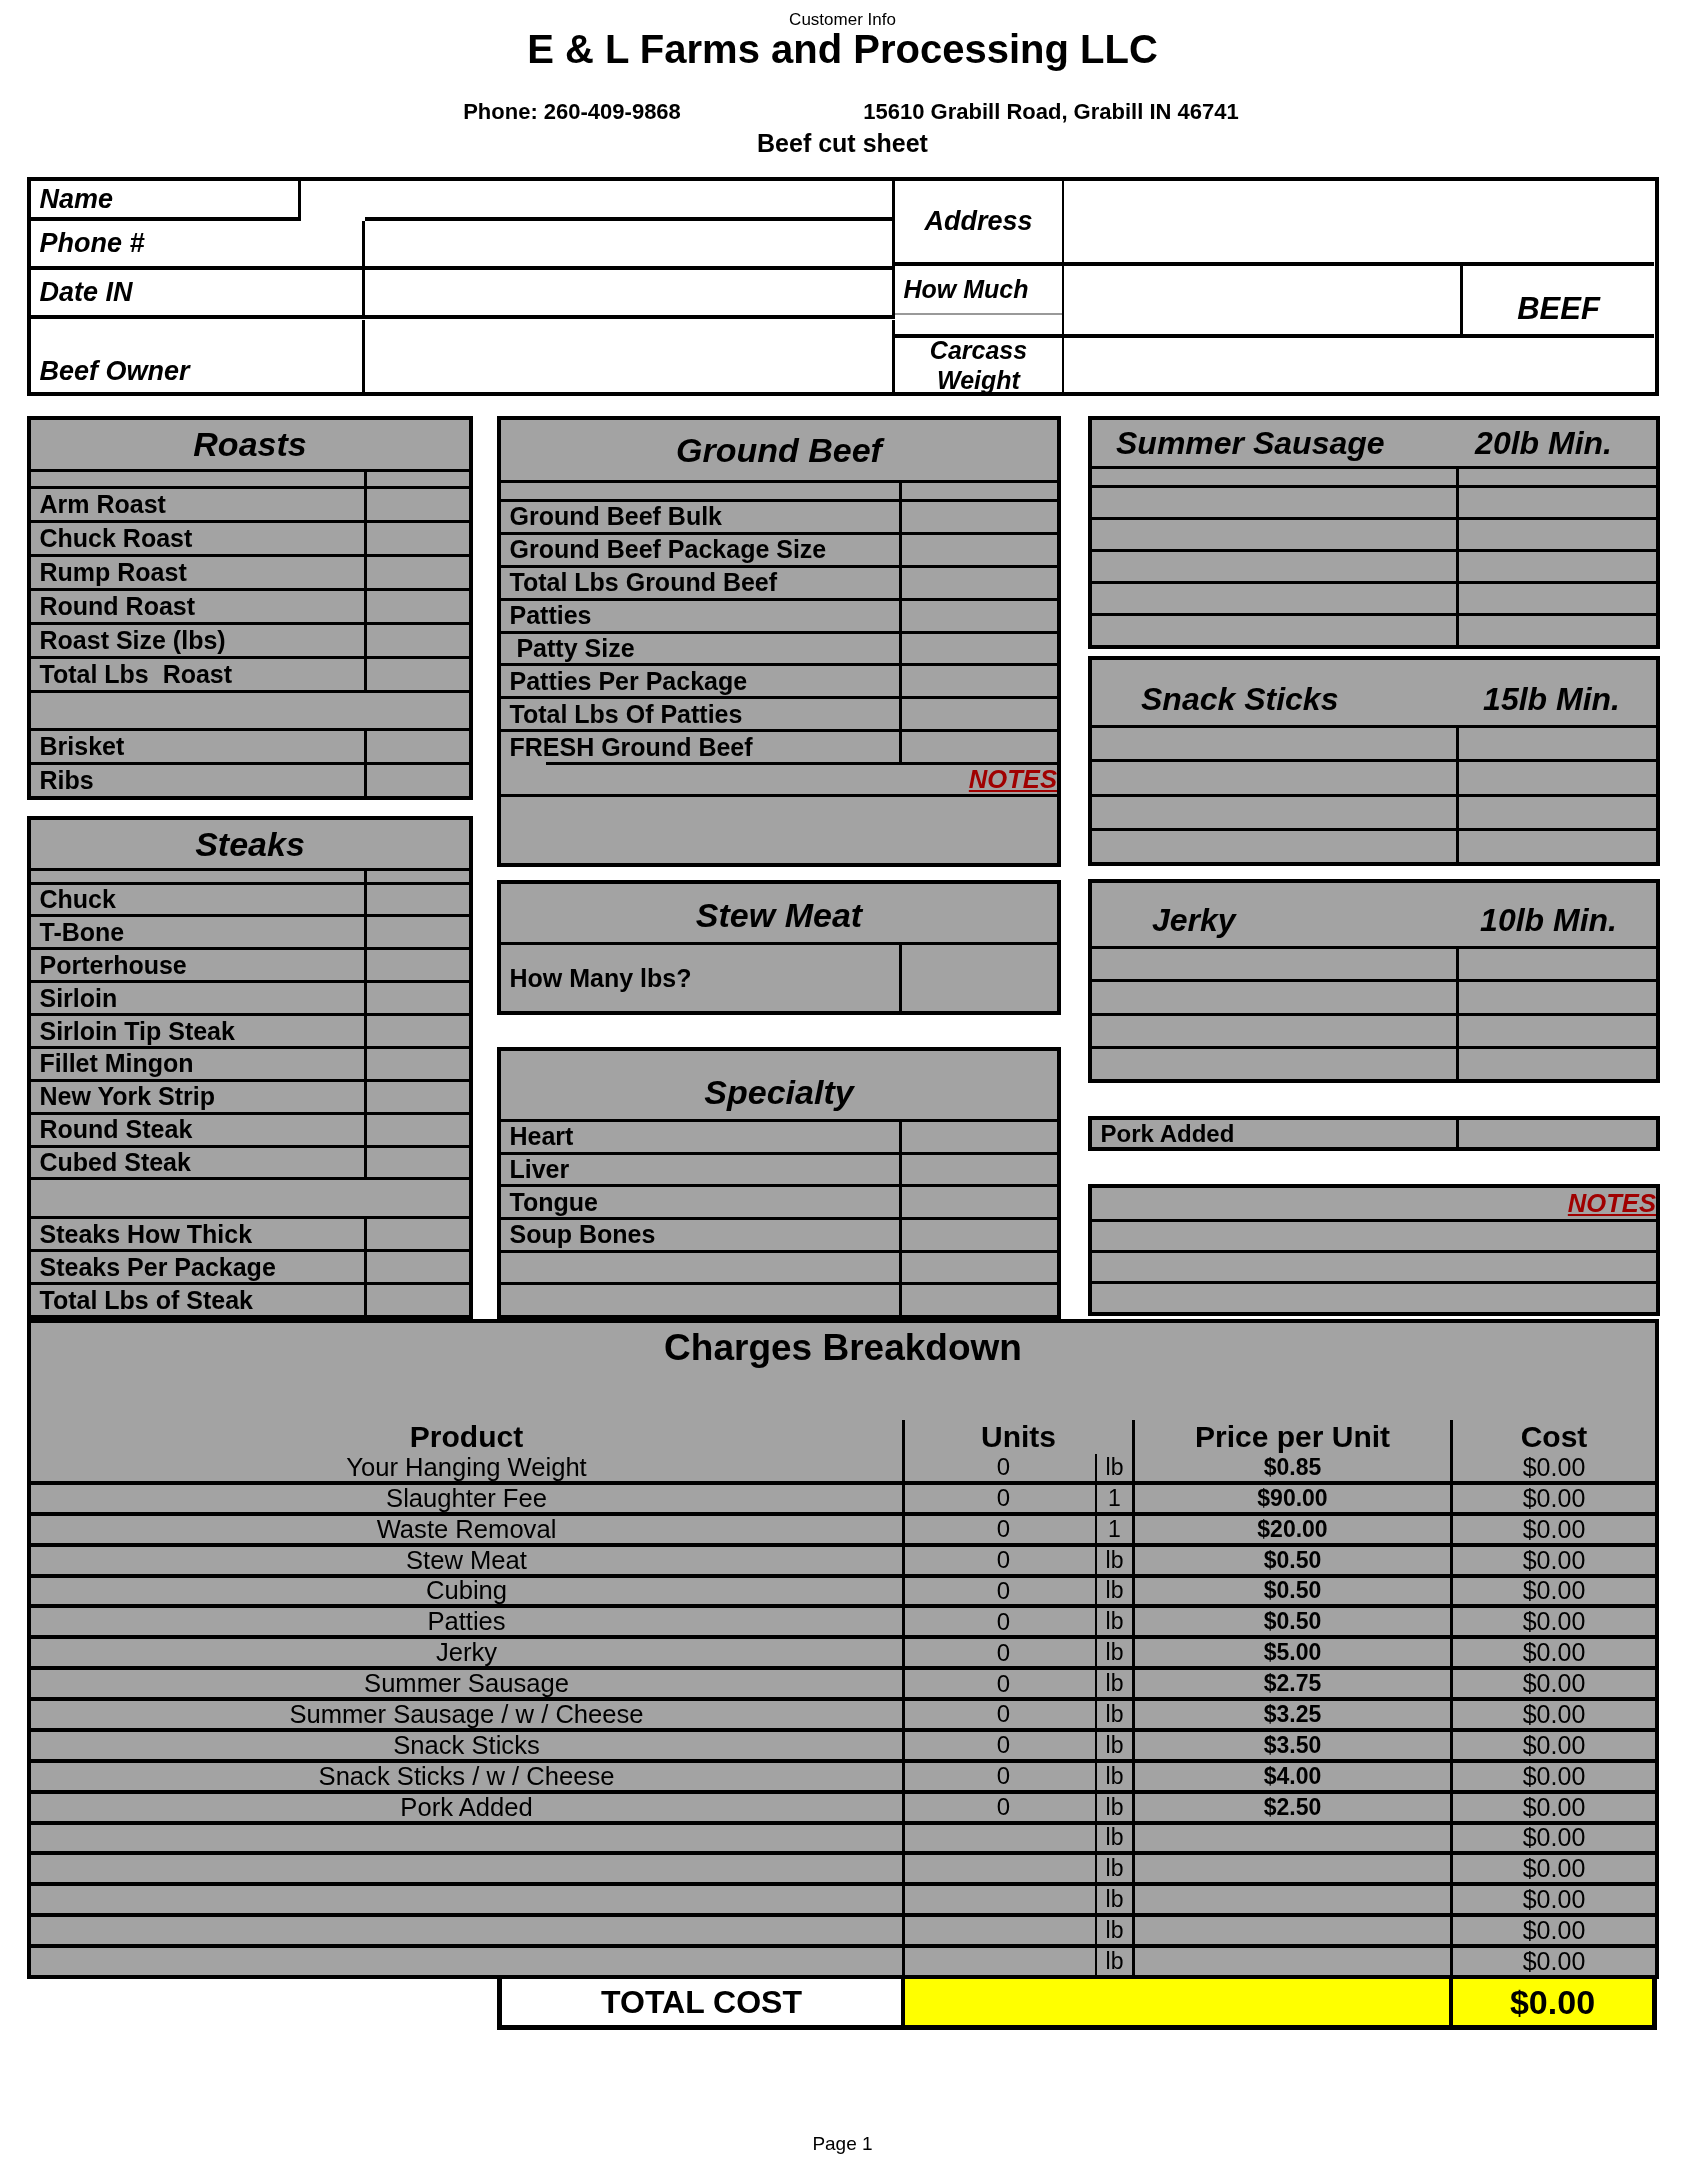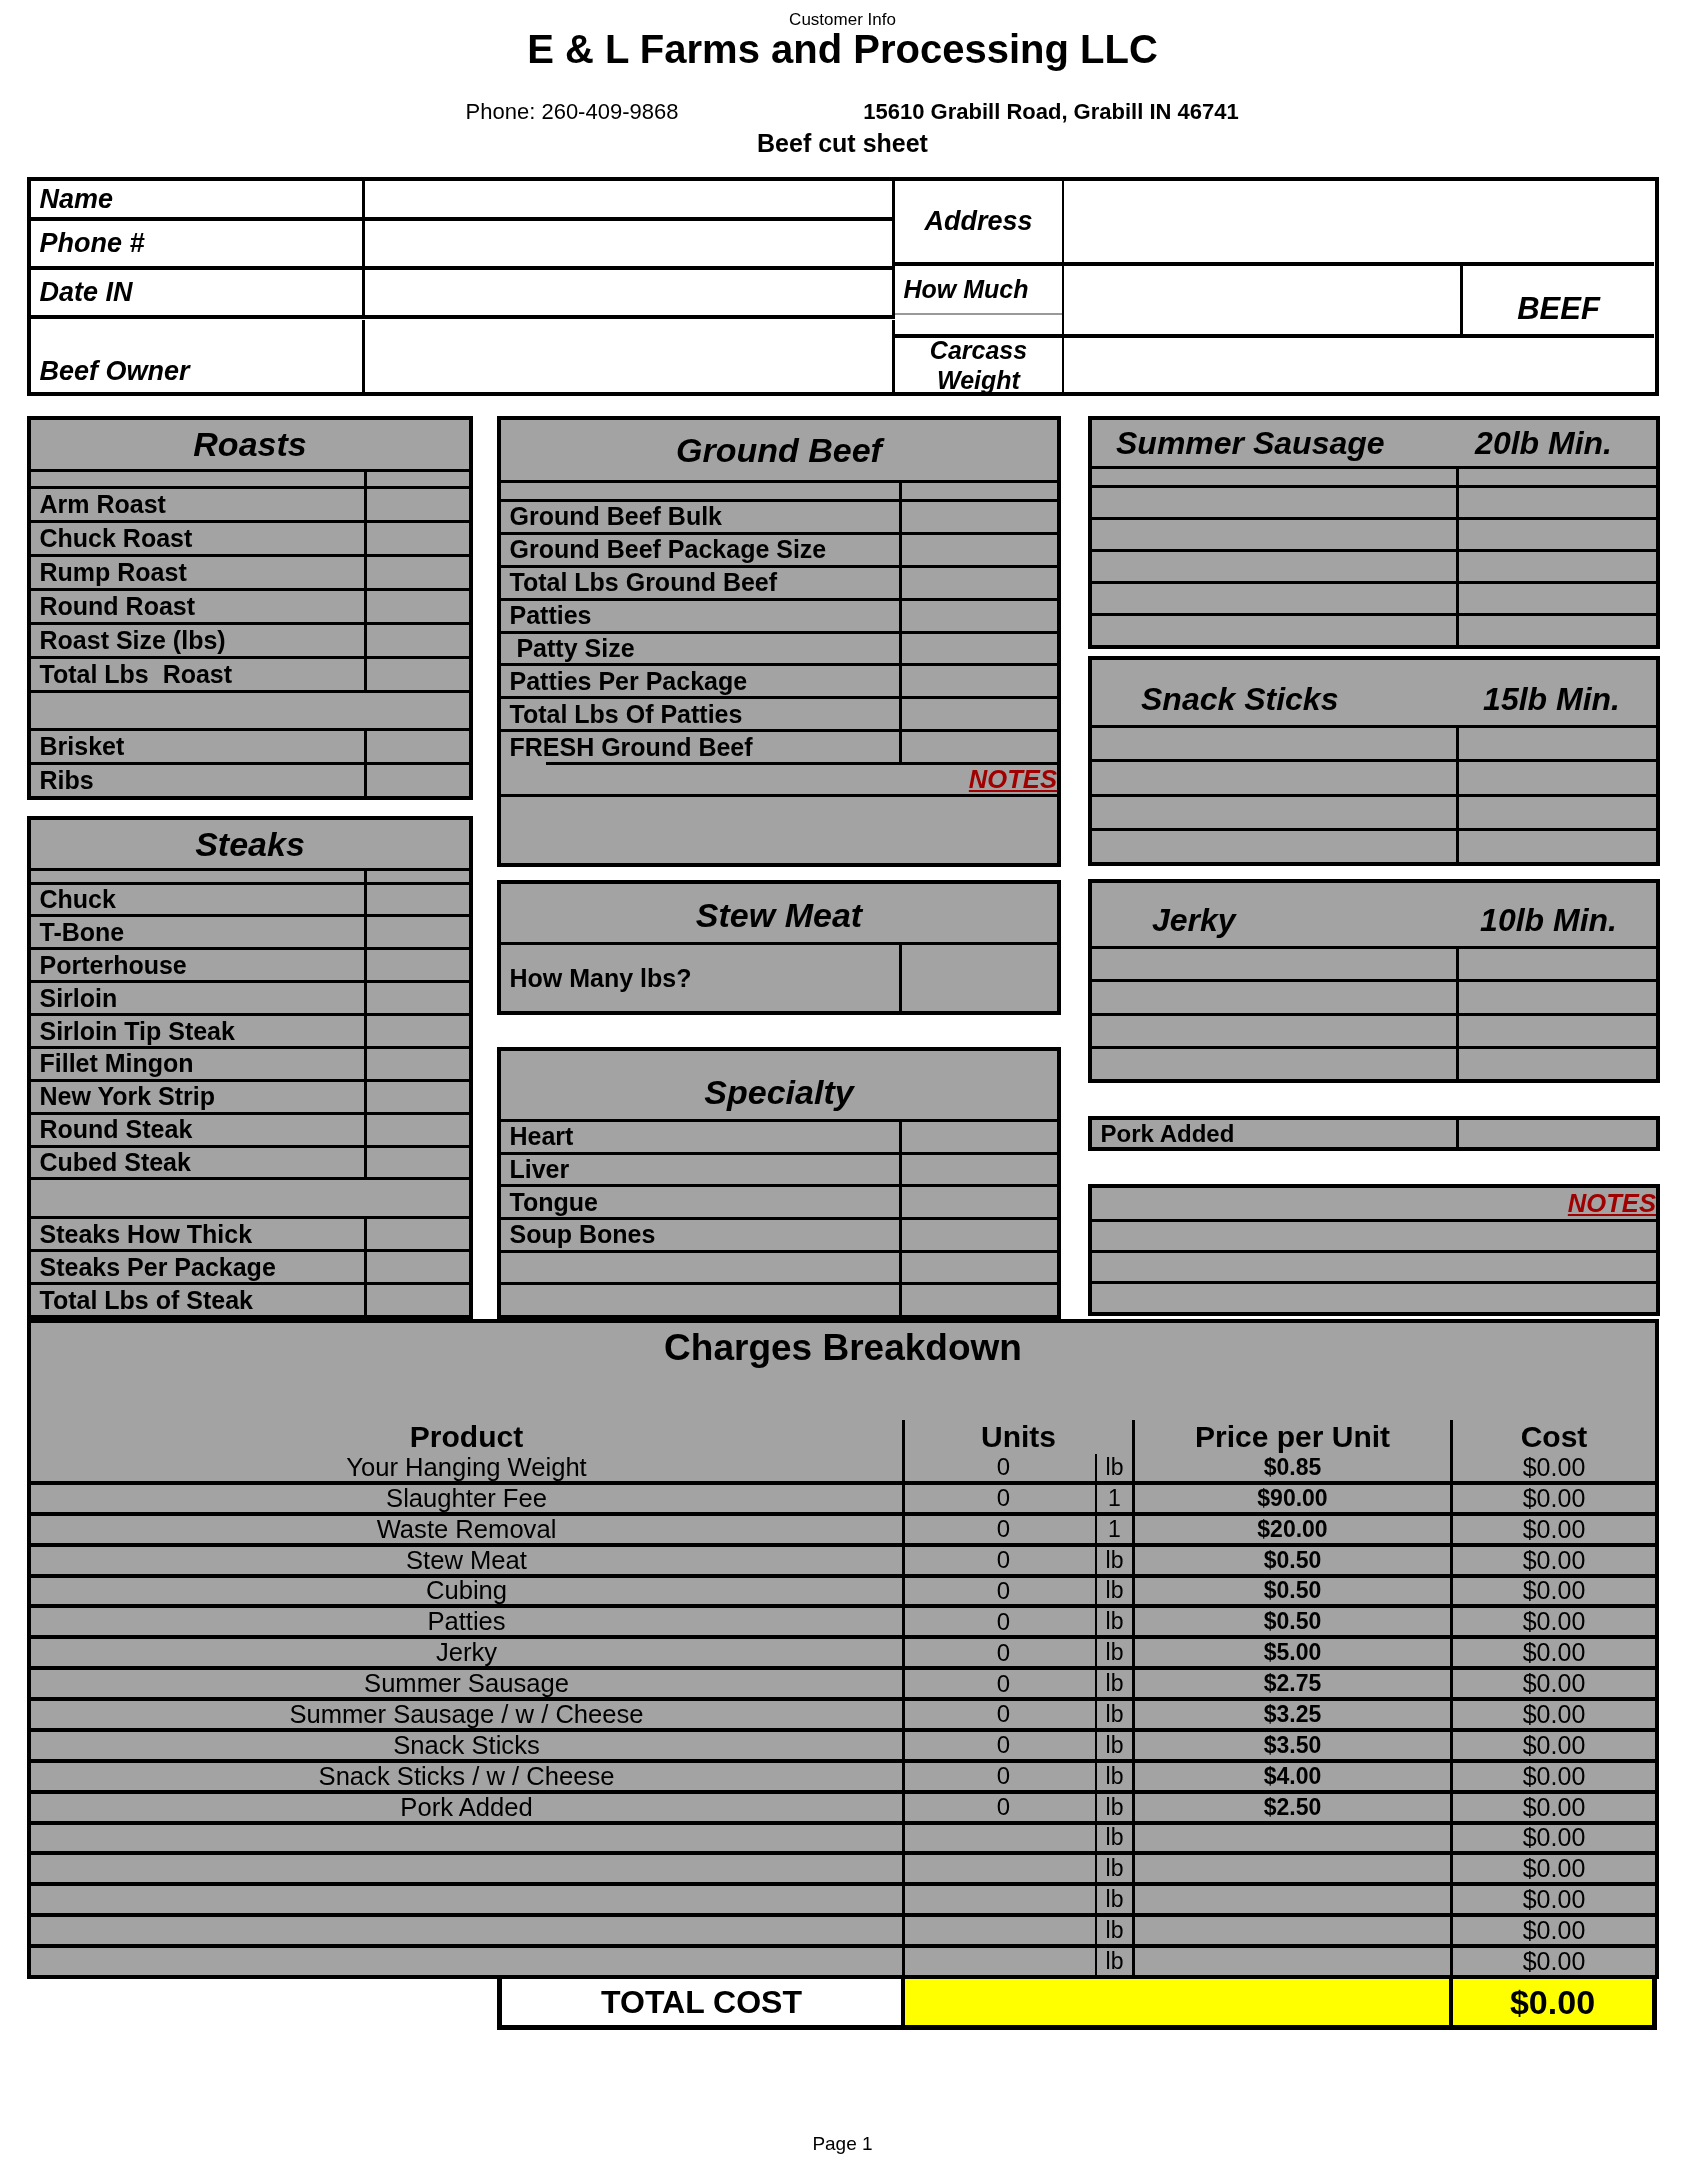--- a/index.html
+++ b/index.html
@@ -5,21 +5,21 @@
   html,body{margin:0;padding:0;}
   body{
     width:1685px;height:2181px;position:relative;background:#ffffff;color:#000;
     font-family:"Liberation Sans", sans-serif;
   }
   .abs{position:absolute;}
   .ctr{left:0;width:100%;text-align:center;}
   
   #customer-info{top:10.2px;font-size:17px;}
   #company-name{top:27px;font-size:40px;font-weight:700;}
-  #phone-line{top:99px;left:572px;transform:translateX(-50%);font-size:22px;font-weight:400;white-space:nowrap;}
+  #phone-line{top:99px;left:572px;transform:translateX(-50%);font-size:22px;font-weight:700;white-space:nowrap;}
   #address-line{top:99px;left:1051px;transform:translateX(-50%);font-size:22px;font-weight:700;white-space:nowrap;}
   #sheet-title{top:129px;font-size:25px;font-weight:700;}
   
   #top-table{left:27px;top:177px;width:1632px;height:219px;border:4.3px solid #000;box-sizing:border-box;}
   #top-table .cell{position:absolute;box-sizing:border-box;background:#fff;}
   .lab{font-style:italic;font-weight:700;font-size:27px;display:flex;align-items:center;padding-left:8.5px;}
   .lab-bottom{align-items:flex-end;padding-bottom:5.1px;}
   .br4{border-right:3.4px solid #000;} .bb5{border-bottom:4.3px solid #000;}
   .midlab{font-style:italic;font-weight:700;font-size:25px;display:flex;align-items:center;justify-content:center;text-align:center;line-height:1.2;}
   #beef-cell{font-style:italic;font-weight:700;font-size:31px;display:flex;align-items:flex-end;justify-content:center;padding-bottom:6.8px;}
@@ -70,21 +70,21 @@
 </head>
 <body>
 
 <div class="abs ctr" id="customer-info">Customer Info</div>
 <div class="abs ctr" id="company-name">E &amp; L Farms and Processing LLC</div>
 <div class="abs" id="phone-line">Phone: 260-409-9868</div>
 <div class="abs" id="address-line">15610 Grabill Road, Grabill IN 46741</div>
 <div class="abs ctr" id="sheet-title">Beef cut sheet</div>
 
 <div class="abs" id="top-table">
-  <div class="cell lab br4 bb5" style="left:0;top:0;width:334px;height:40px;">Name</div>
+  <div class="cell lab br4 bb5" style="left:0;top:0;width:270px;height:40px;">Name</div>
   <div class="cell br4 bb5" style="left:334px;top:0;width:530px;height:40px;"></div>
   <div class="cell lab br4 bb5" style="left:0;top:40px;width:334px;height:49px;">Phone #</div>
   <div class="cell br4 bb5" style="left:334px;top:40px;width:530px;height:49px;"></div>
   <div class="cell lab br4 bb5" style="left:0;top:89px;width:334px;height:49px;">Date IN</div>
   <div class="cell br4 bb5" style="left:334px;top:89px;width:530px;height:49px;"></div>
   <div class="cell lab lab-bottom br4" style="left:0;top:139px;width:334px;height:72px;">Beef Owner</div>
   <div class="cell br4" style="left:334px;top:139px;width:530px;height:72px;"></div>
 
   <div class="cell midlab br4 bb5" style="left:864px;top:0;width:170px;height:85px;font-size:27px;">Address</div>
   <div class="cell bb5" style="left:1033px;top:0;width:590px;height:85px;"></div>

